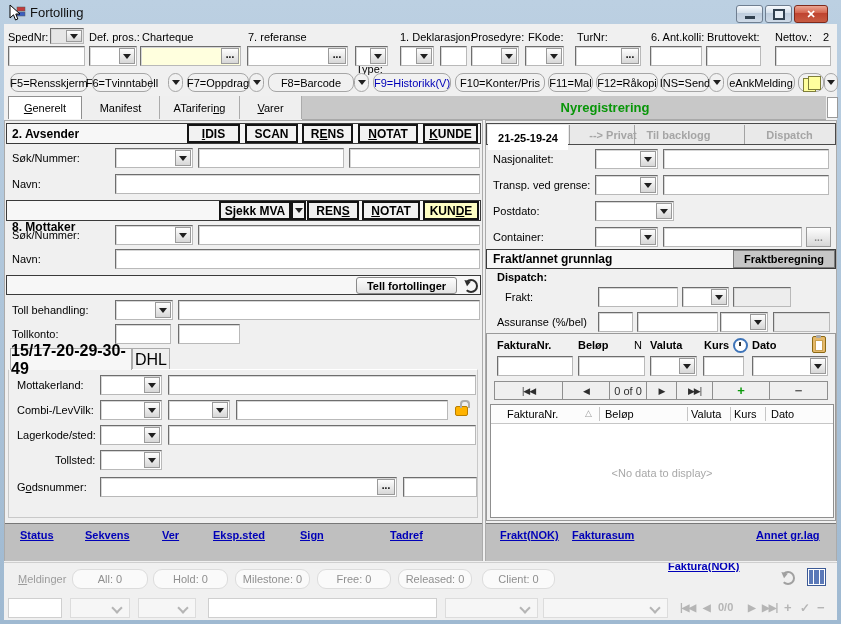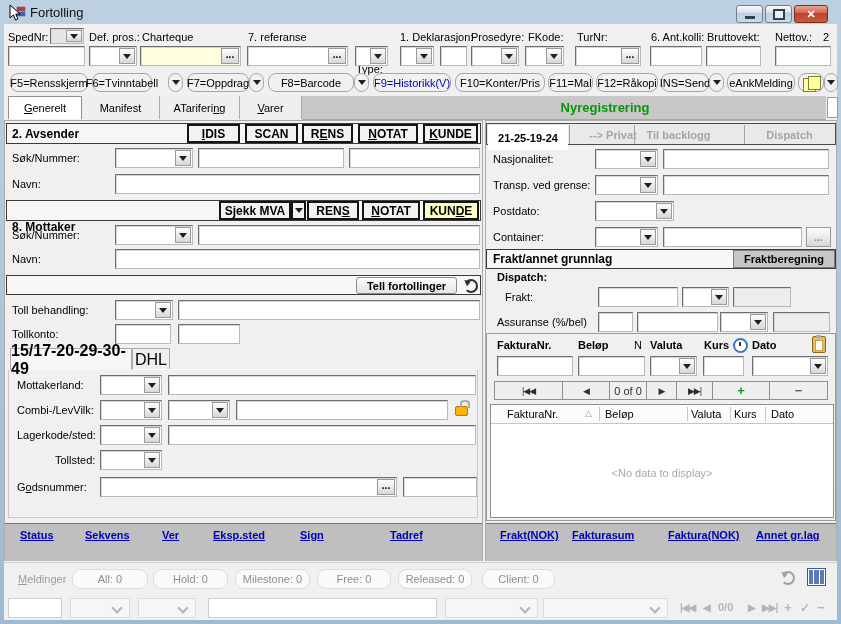--- a/index.html
+++ b/index.html
@@ -465,21 +465,21 @@
       <span class="gsep" style="left:196px;"></span>
       <span class="gsep" style="left:239px;"></span>
       <span class="gsep" style="left:274px;"></span>
     </div>
     <div class="nodata" style="top:62px;">&lt;No data to display&gt;</div>
   </div>
 
   <div class="graybar" style="left:486px;top:523px;width:350px;height:37px;"></div>
   <a class="lnk" style="left:500px;top:529px;">Frakt(NOK)</a>
   <a class="lnk" style="left:572px;top:529px;">Fakturasum</a>
-  <a class="lnk" style="left:668px;top:529px;text-decoration:underline;">Faktura(NOK)</a>
+  <a class="lnk" style="left:668px;top:560px;text-decoration:underline;">Faktura(NOK)</a>
   <a class="lnk" style="left:756px;top:529px;">Annet gr.lag</a>
 
   <div style="position:absolute;left:4px;top:562px;width:833px;height:1px;background:#CFCFCF;"></div>
   <div class="l gray" style="left:18px;top:573px;"><span></span><span class="u">M</span><span>eldinger</span></div>
   <div class="sbtn" style="left:72px;top:569px;width:76px;">All: 0</div>
   <div class="sbtn" style="left:153px;top:569px;width:75px;">Hold: 0</div>
   <div class="sbtn" style="left:235px;top:569px;width:75px;">Milestone: 0</div>
   <div class="sbtn" style="left:317px;top:569px;width:74px;">Free: 0</div>
   <div class="sbtn" style="left:398px;top:569px;width:74px;">Released: 0</div>
   <div class="sbtn" style="left:482px;top:569px;width:73px;">Client: 0</div>

